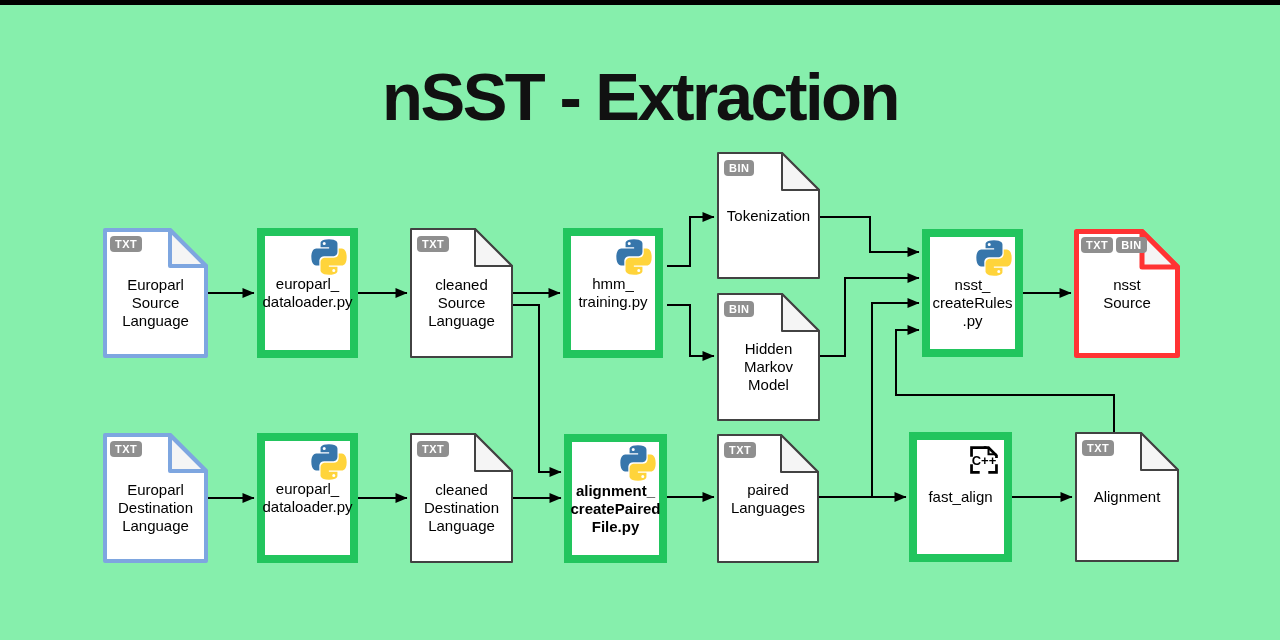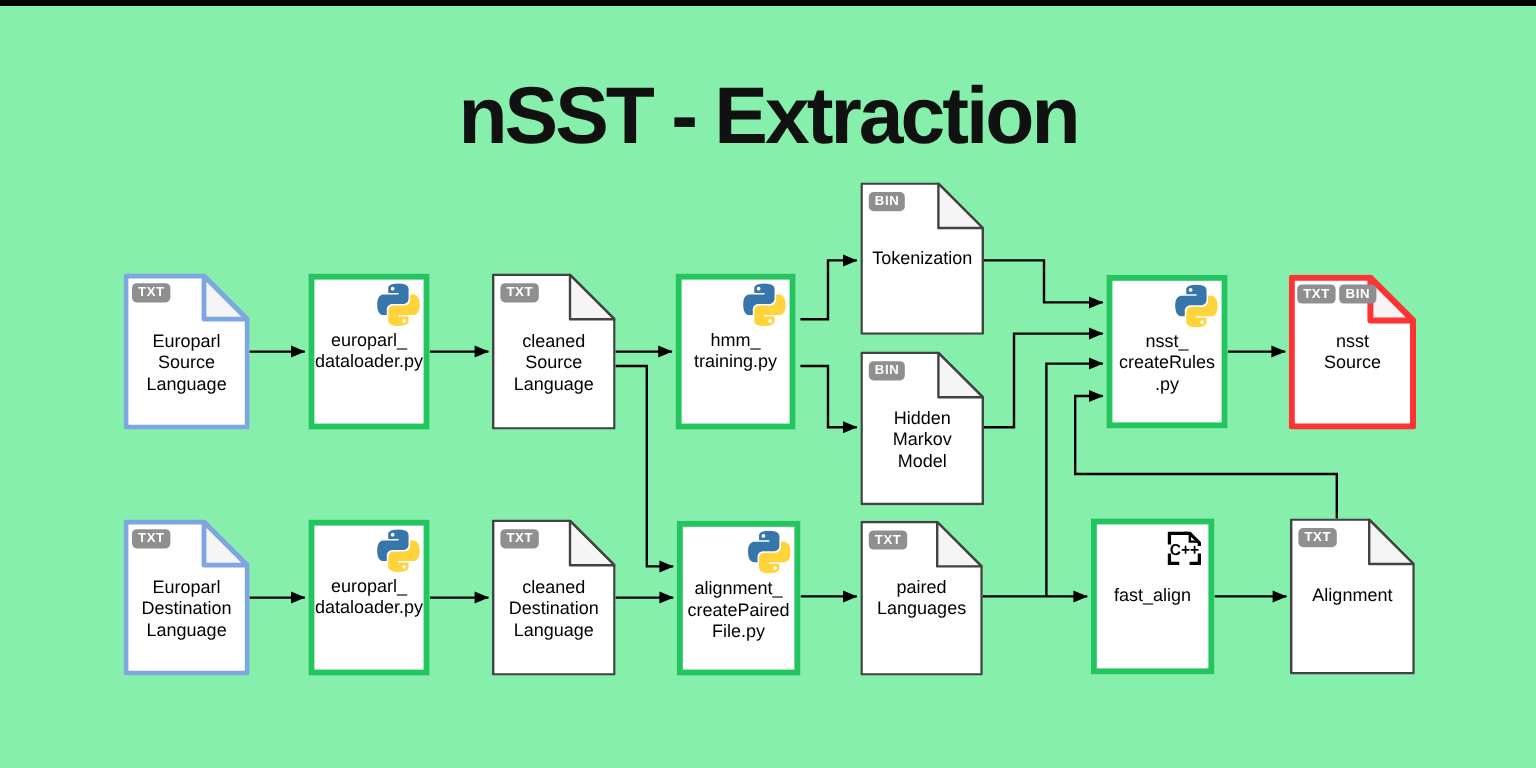--- a/index.html
+++ b/index.html
@@ -3,21 +3,21 @@
 <meta charset="utf-8">
 <style>
   html,body{margin:0;padding:0;background:#fff;}
   .stage{position:relative;width:1280px;height:640px;background:#86efac;overflow:hidden;
          font-family:"Liberation Sans",sans-serif;}
   .top-bar{position:absolute;left:0;top:0;width:1280px;height:5px;background:#000;}
   .title{position:absolute;left:0;top:58px;width:1280px;text-align:center;
          font-size:67px;font-weight:bold;letter-spacing:-2.5px;color:#111;margin:0;}
   #edge-layer{position:absolute;left:0;top:0;width:1280px;height:640px;}
   .node{position:absolute;box-sizing:border-box;}
-  .node.script{background:#fff;border:5px solid #22c55e;}
+  .node.script{background:#fff;border:8px solid #22c55e;}
   .node .docshape{position:absolute;left:0;top:0;}
   .label{position:absolute;left:0;top:0;right:0;bottom:0;display:flex;flex-direction:column;
          align-items:center;justify-content:center;text-align:center;
          font-size:15px;line-height:18px;color:#000;}
   .badges{position:absolute;left:7px;top:8px;display:flex;gap:3px;justify-content:center;}
   .badge{background:#8f8f8f;color:#fff;font-size:11px;font-weight:bold;
          padding:2px 5px;border-radius:4px;line-height:12px;letter-spacing:.5px;}
   .node-icon{position:absolute;right:3px;top:3px;}
 </style>
 </head>
@@ -185,21 +185,21 @@
         </svg>
         <div class="badges">
           <span class="badge">TXT</span>
         </div>
         <div class="label" style="padding-top: 20px;">
           <div>cleaned</div>
           <div>Destination</div>
           <div>Language</div>
         </div>
       </div>
-      <div class="node script" style="left: 564px; top: 434px; width: 103px; height: 129px;">
+      <div class="node script" style="left: 564px; top: 434px; width: 103px; height: 129px; font-weight: bold;">
         <svg width="36" height="36" viewBox="0 0 110 110" class="node-icon">
           <path fill="#3776AB" d="M54.92 1C27.5 1 29.2 12.9 29.2 12.9l.03 12.3h26.2v3.7H17.5S1 27 1 54.6c0 27.6 15.3 26.6 15.3 26.6h9.1V68.3s-.5-15.3 15-15.3h26s14.5.2 14.5-14V15.5S83.4 1 54.92 1zM40.4 9.3a4.7 4.7 0 110 9.4 4.7 4.7 0 010-9.4z"></path>
           <path fill="#FFD43B" d="M55.08 109c27.42 0 25.72-11.9 25.72-11.9l-.03-12.3h-26.2v-3.7h37.93S109 83 109 55.4c0-27.6-15.3-26.6-15.3-26.6h-9.1v12.9s.5 15.3-15 15.3h-26s-14.5-.2-14.5 14v23.5S26.68 109 55.08 109zM69.6 100.7a4.7 4.7 0 110-9.4 4.7 4.7 0 010 9.4z"></path>
         </svg>
         <div class="label" style="padding-top: 20px;">
           <div>alignment_</div>
           <div>createPaired</div>
           <div>File.py</div>
         </div>
       </div>

